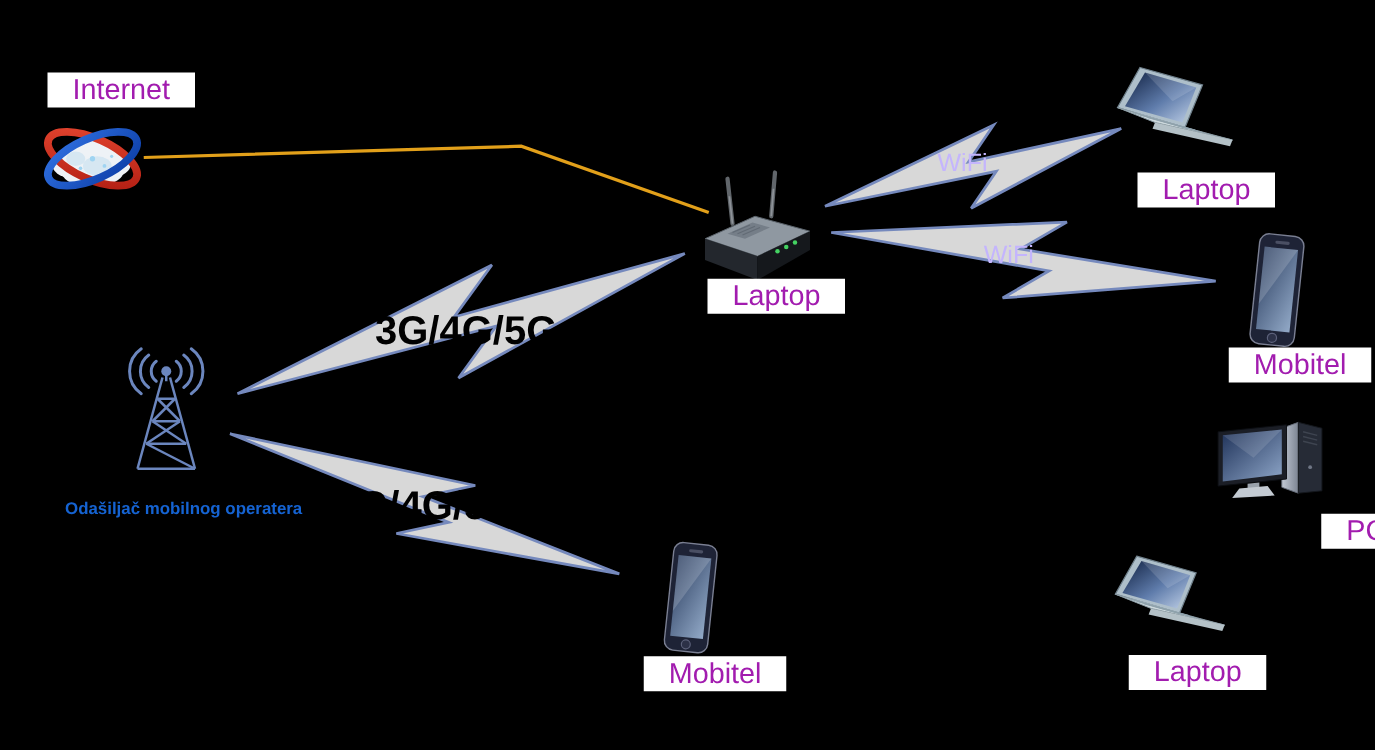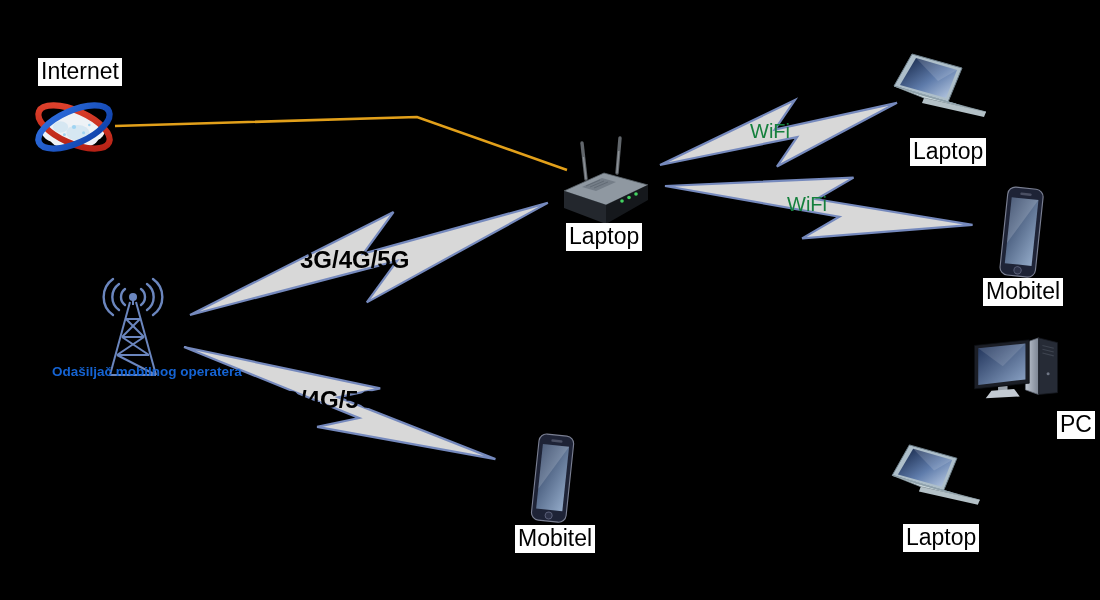--- a/index.html
+++ b/index.html
@@ -2,30 +2,30 @@
 <html><head>
 <meta charset="utf-8">
 <style>
   html,body{margin:0;padding:0;background:#000;}
   #canvas{
     position:relative;width:1100px;height:600px;background:#000;
     overflow:hidden;font-family:"Liberation Sans",sans-serif;
   }
   .abs{position:absolute;}
   .node-label{
-    position:absolute;background:#fff;color:#000000;
-    font-size:23px;line-height:1.2;padding:0 3px;white-space:nowrap;
+    position:absolute;background:#fff;color:#a21caf;
+    font-size:23px;line-height:1.2;padding:0 20px;white-space:nowrap;
   }
   .bolt-label{
-    position:absolute;background:transparent;color:#15803d;
+    position:absolute;background:transparent;color:#c4b5fd;
     font-size:20px;white-space:nowrap;
   }
   .cell-label{
     position:absolute;background:transparent;color:#000;
-    font-size:24px;font-weight:bold;white-space:nowrap;
+    font-size:32px;font-weight:bold;white-space:nowrap;
   }
   .tower-label{
     position:absolute;color:#1563d2;font-size:13.5px;font-weight:bold;
     white-space:nowrap;background:transparent;
   }
   svg{display:block;}
 </style>
 </head>
 <body>
 
@@ -112,21 +112,21 @@
       <line x1="26" y1="66" x2="48" y2="66"></line>
       <line x1="21" y1="84" x2="53" y2="84"></line>
       <line x1="14" y1="104" x2="60" y2="104"></line>
       <line x1="30" y1="48" x2="48" y2="66"></line>
       <line x1="44" y1="48" x2="26" y2="66"></line>
       <line x1="26" y1="66" x2="53" y2="84"></line>
       <line x1="48" y1="66" x2="21" y2="84"></line>
       <line x1="21" y1="84" x2="60" y2="104"></line>
     </g>
   </svg>
-  <div class="tower-label" style="left:52px;top:364px">Odašiljač mobilnog operatera</div>
+  <div class="tower-label" style="left:52px;top:399px">Odašiljač mobilnog operatera</div>
 
   <svg class="abs" style="left:556px;top:136px" width="100" height="94" viewBox="0 0 100 92">
     <line x1="30" y1="42" x2="26" y2="6" stroke="#61666b" stroke-width="3.4" stroke-linecap="round"></line>
     <line x1="61" y1="36" x2="64" y2="1" stroke="#61666b" stroke-width="3.4" stroke-linecap="round"></line>
     <line x1="30" y1="42" x2="27.5" y2="20" stroke="#8d9298" stroke-width="1.4"></line>
     <line x1="61" y1="36" x2="62.8" y2="14" stroke="#8d9298" stroke-width="1.4"></line>
     <polygon points="8,54 48,36 92,48 50,68" fill="#8f98a1" stroke="#5c646c" stroke-width="0.8"></polygon>
     <polygon points="26,50 46,41 60,45 40,54" fill="#757e88"></polygon>
     <g stroke="#626b75" stroke-width="1">
       <line x1="30" y1="49" x2="44" y2="43"></line>

